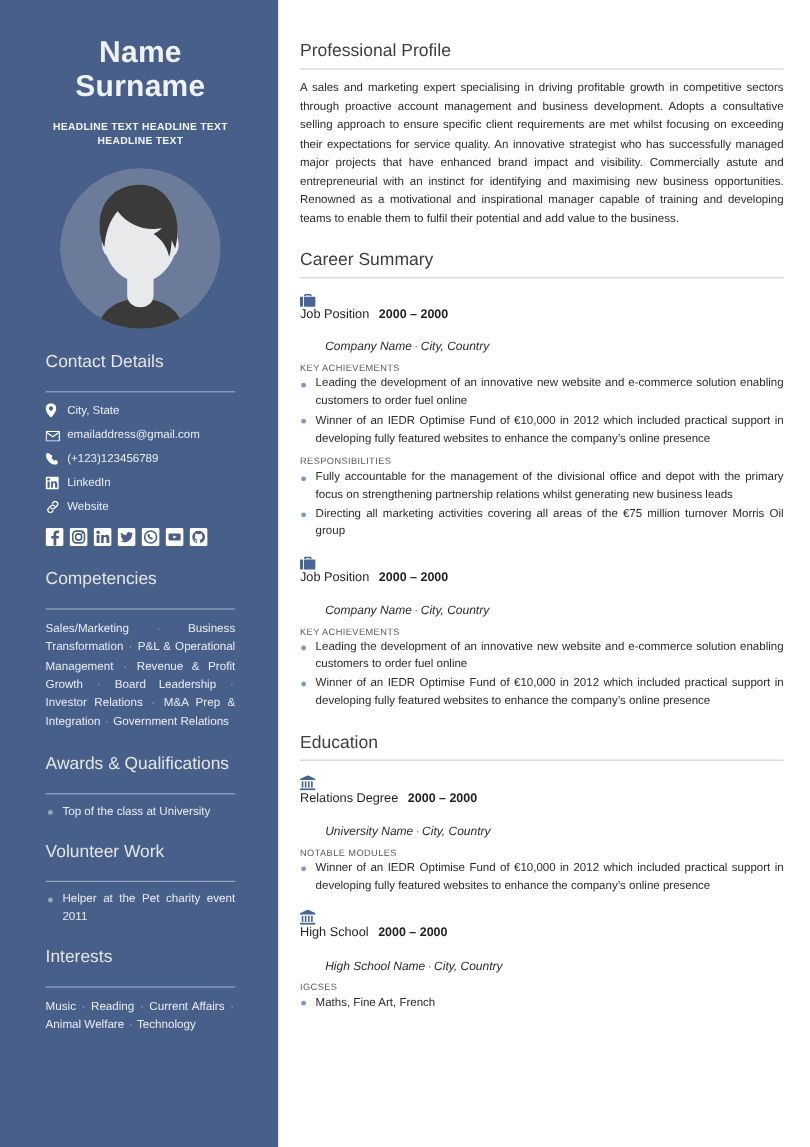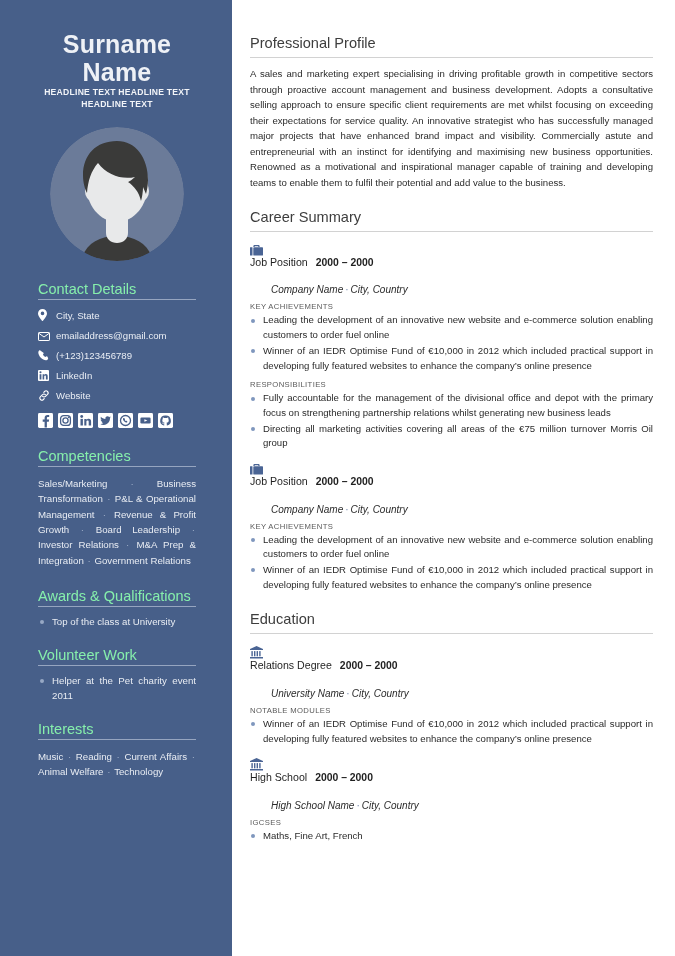--- a/index.html
+++ b/index.html
@@ -40,20 +40,21 @@
     text-align: center;
   }
   .name-line {
     font-size: 25px;
     font-weight: bold;
     line-height: 1.12;
     color: #eef1f6;
     letter-spacing: 0.2px;
   }
   .headline {
+    margin-top: 13px;
     font-size: 8.6px;
     font-weight: bold;
     letter-spacing: 0.25px;
     line-height: 1.45;
     color: #f2f4f8;
     text-align: center;
     text-transform: uppercase;
     padding: 0 6px;
   }
 
@@ -68,23 +69,23 @@
     width: 134px;
     height: 134px;
     border-radius: 50%;
     overflow: hidden;
   }
 
   
   .sb-head {
     font-size: 14.5px;
     font-weight: normal;
-    color: #86efac;
+    color: #e5e5e5;
     line-height: 1.32;
-    padding-bottom: 0;
+    padding-bottom: 14px;
     border-bottom: 1px solid #96a5c0;
     margin: 0;
   }
   .sb-sec {
     margin-top: 19px;
   }
   .sb-sec.tight {
     margin-top: 16px;
   }
 
@@ -265,22 +266,22 @@
 </style>
 </head>
 <body>
 
 <div class="page">
 
   <aside class="sidebar">
     <div class="sb-inner">
 
       <div class="name-block">
+        <div class="name-line">Name</div>
         <div class="name-line">Surname</div>
-        <div class="name-line">Name</div>
         <div class="headline">HEADLINE TEXT HEADLINE TEXT HEADLINE TEXT</div>
       </div>
 
       <div class="avatar-wrap">
         <svg class="avatar" viewBox="0 0 134 134" xmlns="http://www.w3.org/2000/svg">
           <defs>
             <clipPath id="cir">
                 <circle cx="67" cy="67" r="67"></circle>
               </clipPath>
           </defs>

